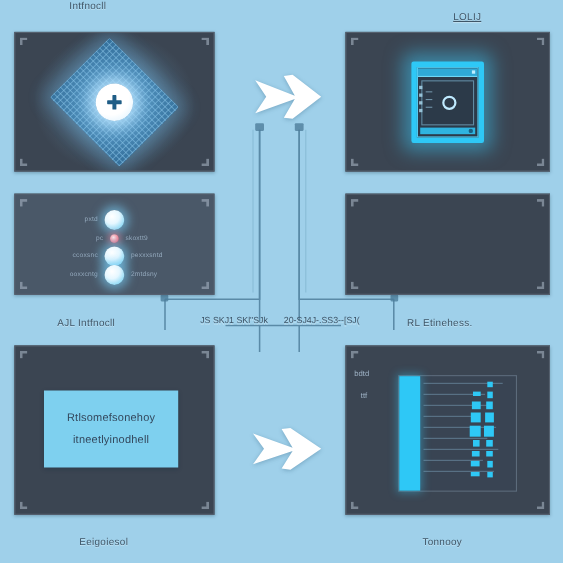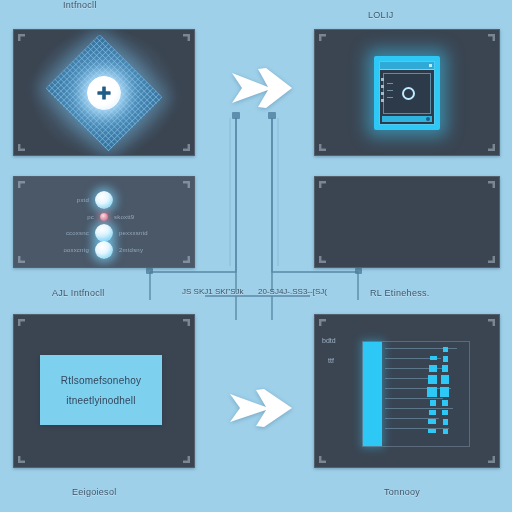--- a/index.html
+++ b/index.html
@@ -327,21 +327,21 @@
         <div class="dlg-body">
           <span class="tick" style="top:9px;"></span>
           <span class="tick" style="top:16px;"></span>
           <span class="tick" style="top:23px;"></span>
           <span class="dot"></span>
         </div>
         <div class="dlg-footer"></div>
       </div>
     </div>
   </div>
-  <div class="panel-caption" style="left:368px; top:10px;">LOLIJ</div>
+  <div class="panel-caption" style="left:412px; top:10px;text-decoration:underline;">LOLIJ</div>
 
   <div class="panel lighter" id="p3">
     <span class="corner tl"></span>
     <span class="corner tr"></span>
     <span class="corner bl"></span>
     <span class="corner br"></span>
     <div class="nodes">
       <div class="node-row" style="top:12px;">
         <span class="node-label l">pxtd</span>
         <span class="node-dot"></span>

